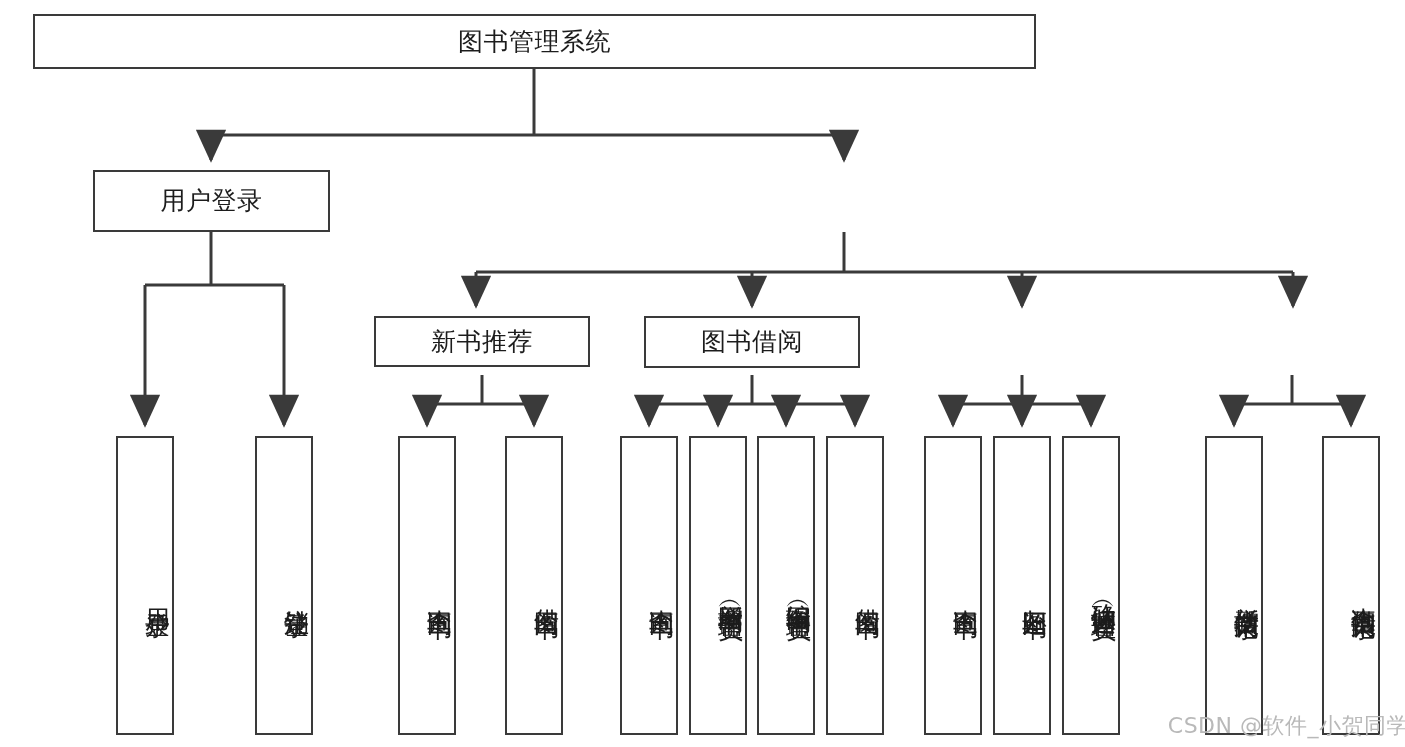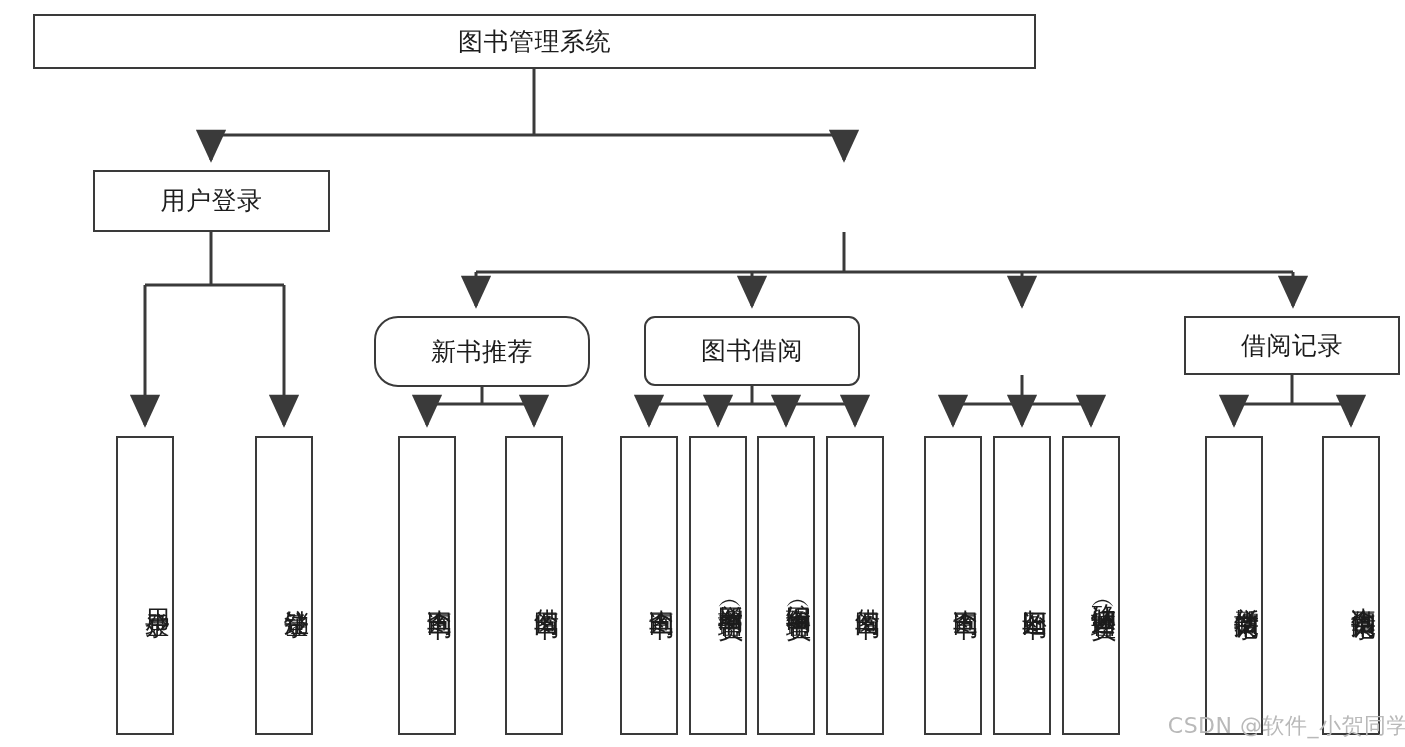--- a/index.html
+++ b/index.html
@@ -133,32 +133,29 @@
 
   <div class="node node-h node-root" style="left:21px; top:14px; width:1003px; height:55px;">
     <span>图书管理系统</span>
   </div>
 
   <div class="node node-h" style="left:81px; top:170px; width:237px; height:62px;">
     <span>用户登录</span>
   </div>
 
 
-  <div class="node node-h" style="left:362px; top:316px; width:216px; height:71px;border-radius:24px;">
+  <div class="node node-h" style="left:362px; top:316px; width:216px; height:51px;">
     <span>新书推荐</span>
   </div>
 
-  <div class="node node-h" style="left:632px; top:316px; width:216px; height:70px;border-radius:11px;">
+  <div class="node node-h" style="left:632px; top:316px; width:216px; height:52px;">
     <span>图书借阅</span>
   </div>
 
 
-  <div class="node node-h" style="left:1172px; top:316px; width:216px; height:59px;">
-    <span>借阅记录</span>
-  </div>
 
   <div class="node node-v" style="left:104px; top:436px; width:58px; height:299px;">
     <span class="vtxt">用户登录</span>
   </div>
 
   <div class="node node-v" style="left:243px; top:436px; width:58px; height:299px;">
     <span class="vtxt">注销登录</span>
   </div>
 
   <div class="node node-v" style="left:386px; top:436px; width:58px; height:299px;">

